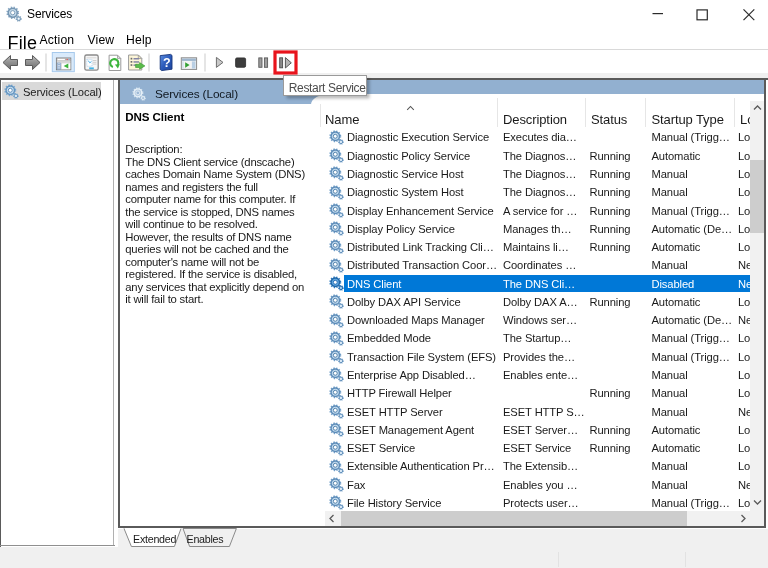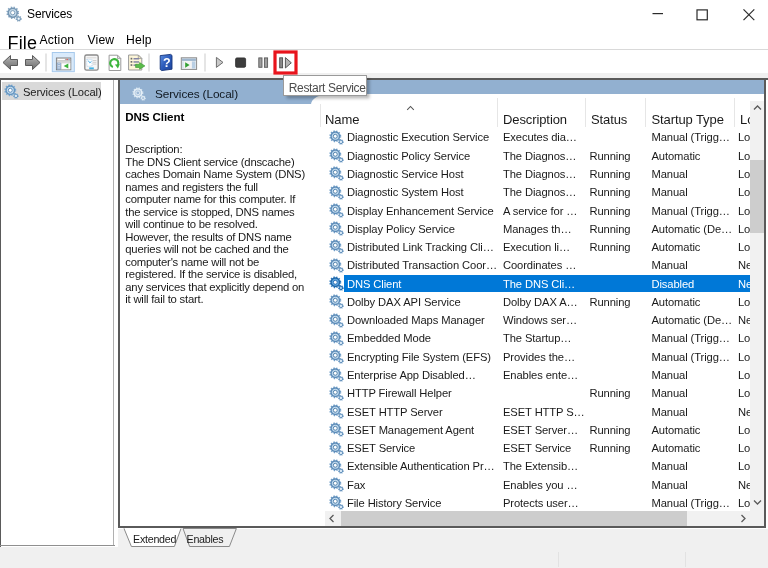--- a/index.html
+++ b/index.html
@@ -242,21 +242,21 @@
 <div class="ct" style="left:738px;top:222.79999999999998px;width:12px;overflow:hidden;color:#1a1a1a">Lo</div>
 <svg style="position:absolute;left:328.5px;top:239.48px" width="15" height="15" viewBox="0 0 16 16">
 <circle cx="6.7" cy="6.7" r="5.3" fill="none" stroke="#72a0ca" stroke-width="2.1" stroke-dasharray="1.35 1.45"></circle>
 <circle cx="6.7" cy="6.7" r="4.5" fill="#c3dcf0" stroke="#5d8cb8" stroke-width="1.5"></circle>
 <circle cx="6.7" cy="6.7" r="2.1" fill="#ffffff" stroke="#3e729f" stroke-width="0.9"></circle>
 <circle cx="12.7" cy="12.7" r="2.4" fill="none" stroke="#72a0ca" stroke-width="1.4" stroke-dasharray="0.9 1.0"></circle>
 <circle cx="12.7" cy="12.7" r="1.9" fill="#c3dcf0" stroke="#5d8cb8" stroke-width="1.0"></circle>
 <circle cx="12.7" cy="12.7" r="0.7" fill="#ffffff"></circle>
 </svg>
 <div class="ct" style="left:347px;top:241.07999999999998px;width:149px;color:#1a1a1a">Distributed Link Tracking Cli…</div>
-<div class="ct" style="left:503px;top:241.07999999999998px;width:80px;color:#1a1a1a">Execution li…</div>
+<div class="ct" style="left:503px;top:241.07999999999998px;width:80px;color:#1a1a1a">Maintains li…</div>
 <div class="ct" style="left:589.5px;top:241.07999999999998px;width:54px;color:#1a1a1a">Running</div>
 <div class="ct" style="left:651.5px;top:241.07999999999998px;width:81px;color:#1a1a1a">Automatic</div>
 <div class="ct" style="left:738px;top:241.07999999999998px;width:12px;overflow:hidden;color:#1a1a1a">Lo</div>
 <svg style="position:absolute;left:328.5px;top:257.76px" width="15" height="15" viewBox="0 0 16 16">
 <circle cx="6.7" cy="6.7" r="5.3" fill="none" stroke="#72a0ca" stroke-width="2.1" stroke-dasharray="1.35 1.45"></circle>
 <circle cx="6.7" cy="6.7" r="4.5" fill="#c3dcf0" stroke="#5d8cb8" stroke-width="1.5"></circle>
 <circle cx="6.7" cy="6.7" r="2.1" fill="#ffffff" stroke="#3e729f" stroke-width="0.9"></circle>
 <circle cx="12.7" cy="12.7" r="2.4" fill="none" stroke="#72a0ca" stroke-width="1.4" stroke-dasharray="0.9 1.0"></circle>
 <circle cx="12.7" cy="12.7" r="1.9" fill="#c3dcf0" stroke="#5d8cb8" stroke-width="1.0"></circle>
 <circle cx="12.7" cy="12.7" r="0.7" fill="#ffffff"></circle>
@@ -316,21 +316,21 @@
 <div class="ct" style="left:651.5px;top:332.47999999999996px;width:81px;color:#1a1a1a">Manual (Trigg…</div>
 <div class="ct" style="left:738px;top:332.47999999999996px;width:12px;overflow:hidden;color:#1a1a1a">Lo</div>
 <svg style="position:absolute;left:328.5px;top:349.16px" width="15" height="15" viewBox="0 0 16 16">
 <circle cx="6.7" cy="6.7" r="5.3" fill="none" stroke="#72a0ca" stroke-width="2.1" stroke-dasharray="1.35 1.45"></circle>
 <circle cx="6.7" cy="6.7" r="4.5" fill="#c3dcf0" stroke="#5d8cb8" stroke-width="1.5"></circle>
 <circle cx="6.7" cy="6.7" r="2.1" fill="#ffffff" stroke="#3e729f" stroke-width="0.9"></circle>
 <circle cx="12.7" cy="12.7" r="2.4" fill="none" stroke="#72a0ca" stroke-width="1.4" stroke-dasharray="0.9 1.0"></circle>
 <circle cx="12.7" cy="12.7" r="1.9" fill="#c3dcf0" stroke="#5d8cb8" stroke-width="1.0"></circle>
 <circle cx="12.7" cy="12.7" r="0.7" fill="#ffffff"></circle>
 </svg>
-<div class="ct" style="left:347px;top:350.76px;width:149px;color:#1a1a1a">Encrypting File System (EFS)</div>
+<div class="ct" style="left:347px;top:350.76px;width:149px;color:#1a1a1a">Transaction File System (EFS)</div>
 <div class="ct" style="left:503px;top:350.76px;width:80px;color:#1a1a1a">Provides the…</div>
 <div class="ct" style="left:651.5px;top:350.76px;width:81px;color:#1a1a1a">Manual (Trigg…</div>
 <div class="ct" style="left:738px;top:350.76px;width:12px;overflow:hidden;color:#1a1a1a">Lo</div>
 <svg style="position:absolute;left:328.5px;top:367.44000000000005px" width="15" height="15" viewBox="0 0 16 16">
 <circle cx="6.7" cy="6.7" r="5.3" fill="none" stroke="#72a0ca" stroke-width="2.1" stroke-dasharray="1.35 1.45"></circle>
 <circle cx="6.7" cy="6.7" r="4.5" fill="#c3dcf0" stroke="#5d8cb8" stroke-width="1.5"></circle>
 <circle cx="6.7" cy="6.7" r="2.1" fill="#ffffff" stroke="#3e729f" stroke-width="0.9"></circle>
 <circle cx="12.7" cy="12.7" r="2.4" fill="none" stroke="#72a0ca" stroke-width="1.4" stroke-dasharray="0.9 1.0"></circle>
 <circle cx="12.7" cy="12.7" r="1.9" fill="#c3dcf0" stroke="#5d8cb8" stroke-width="1.0"></circle>
 <circle cx="12.7" cy="12.7" r="0.7" fill="#ffffff"></circle>

